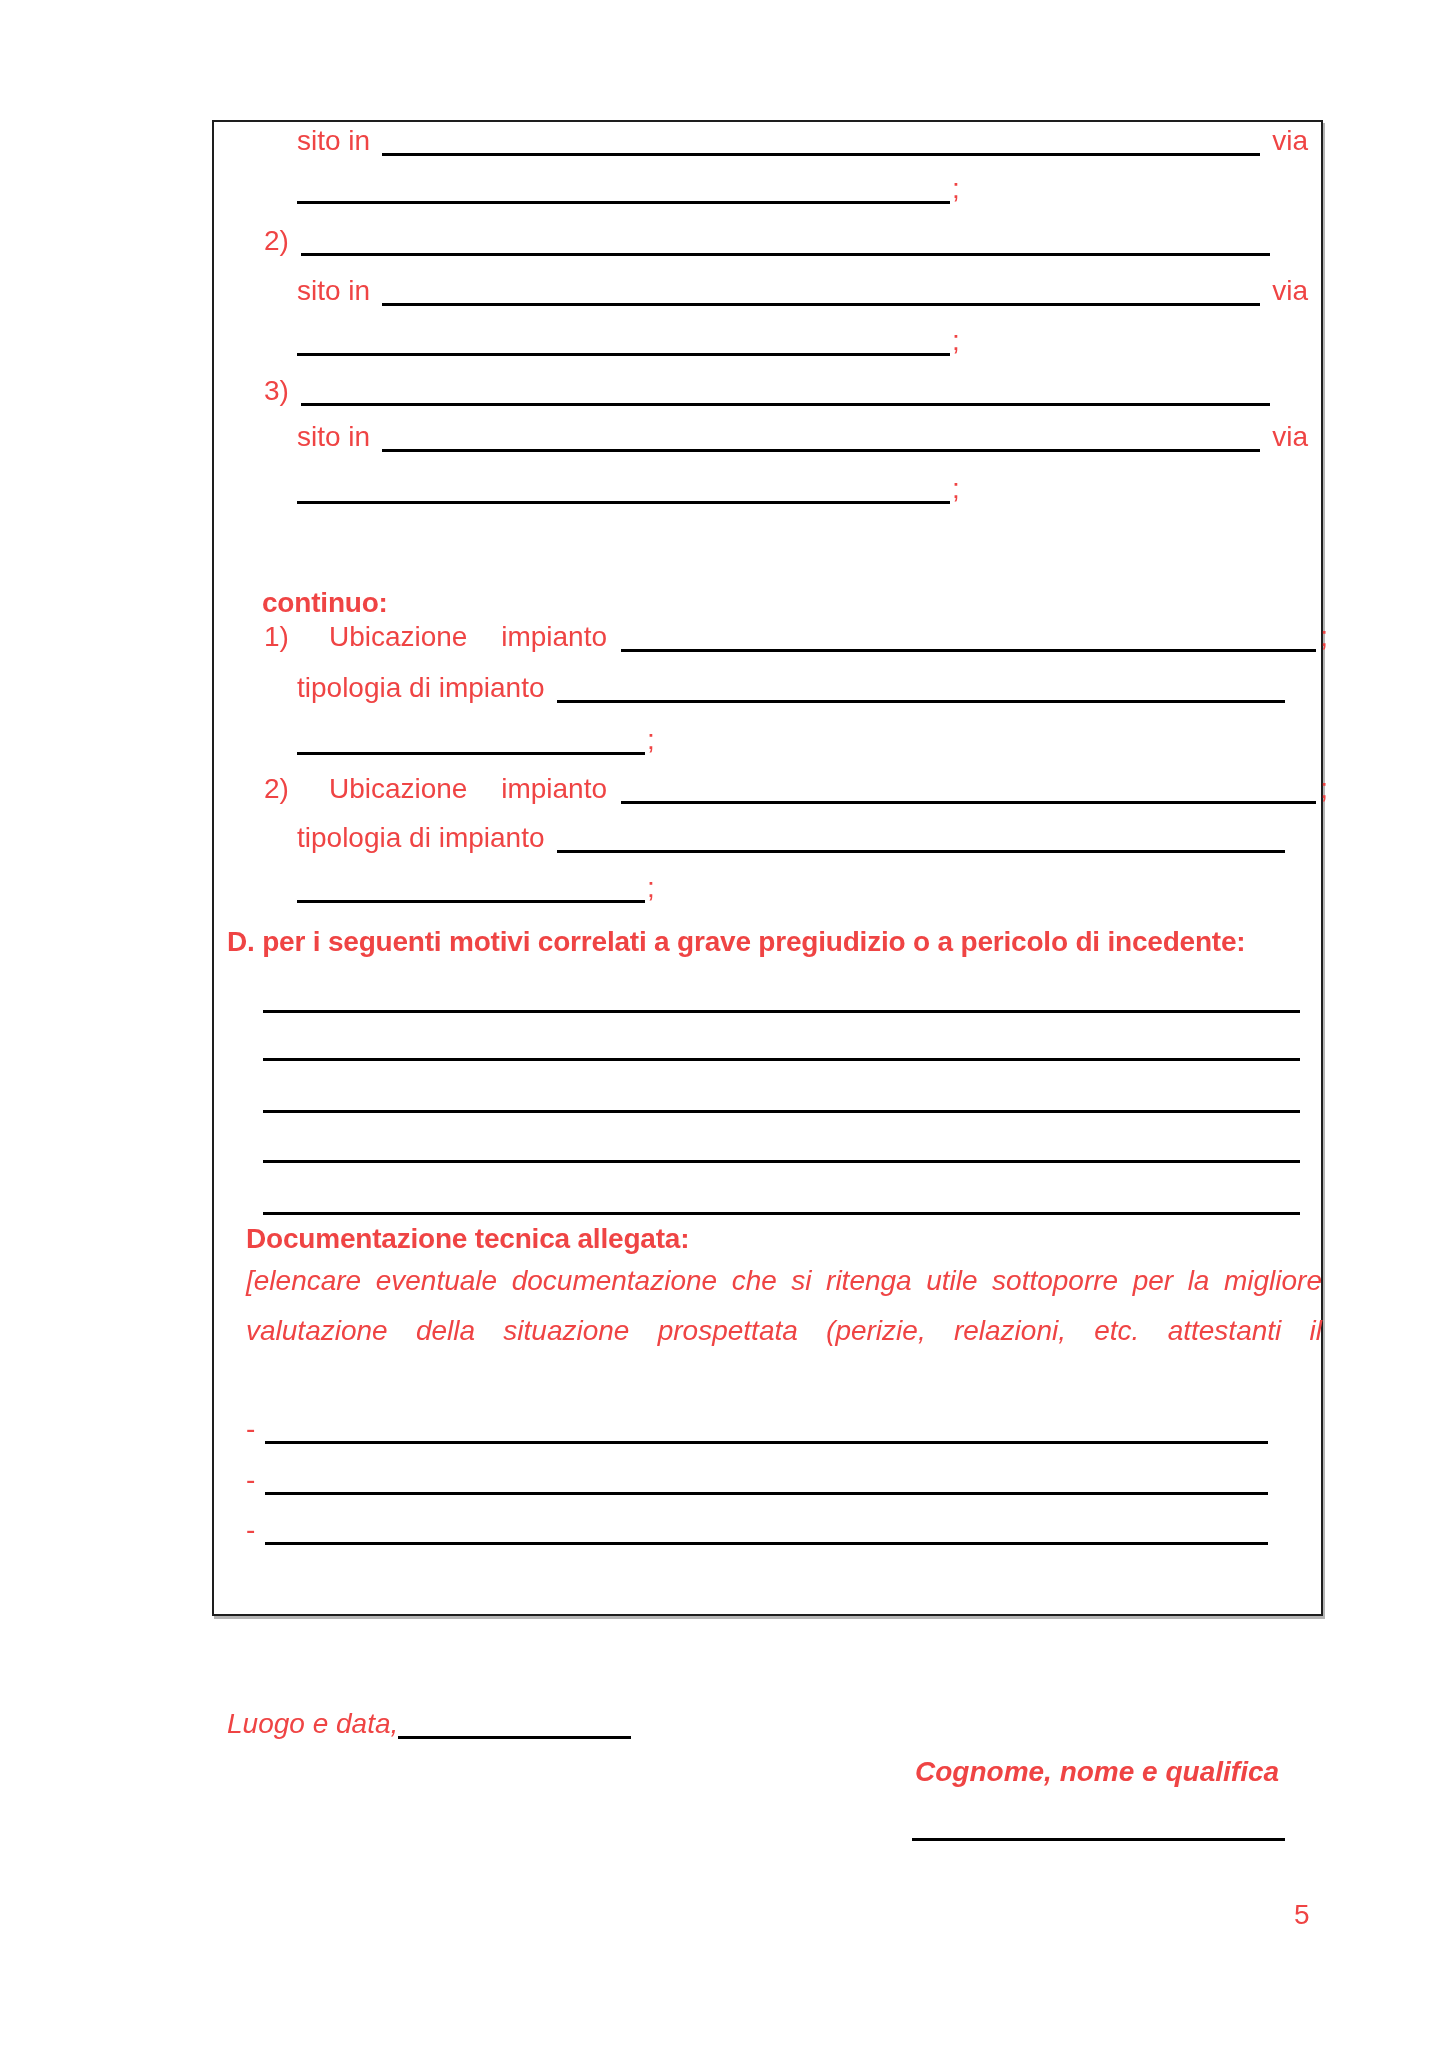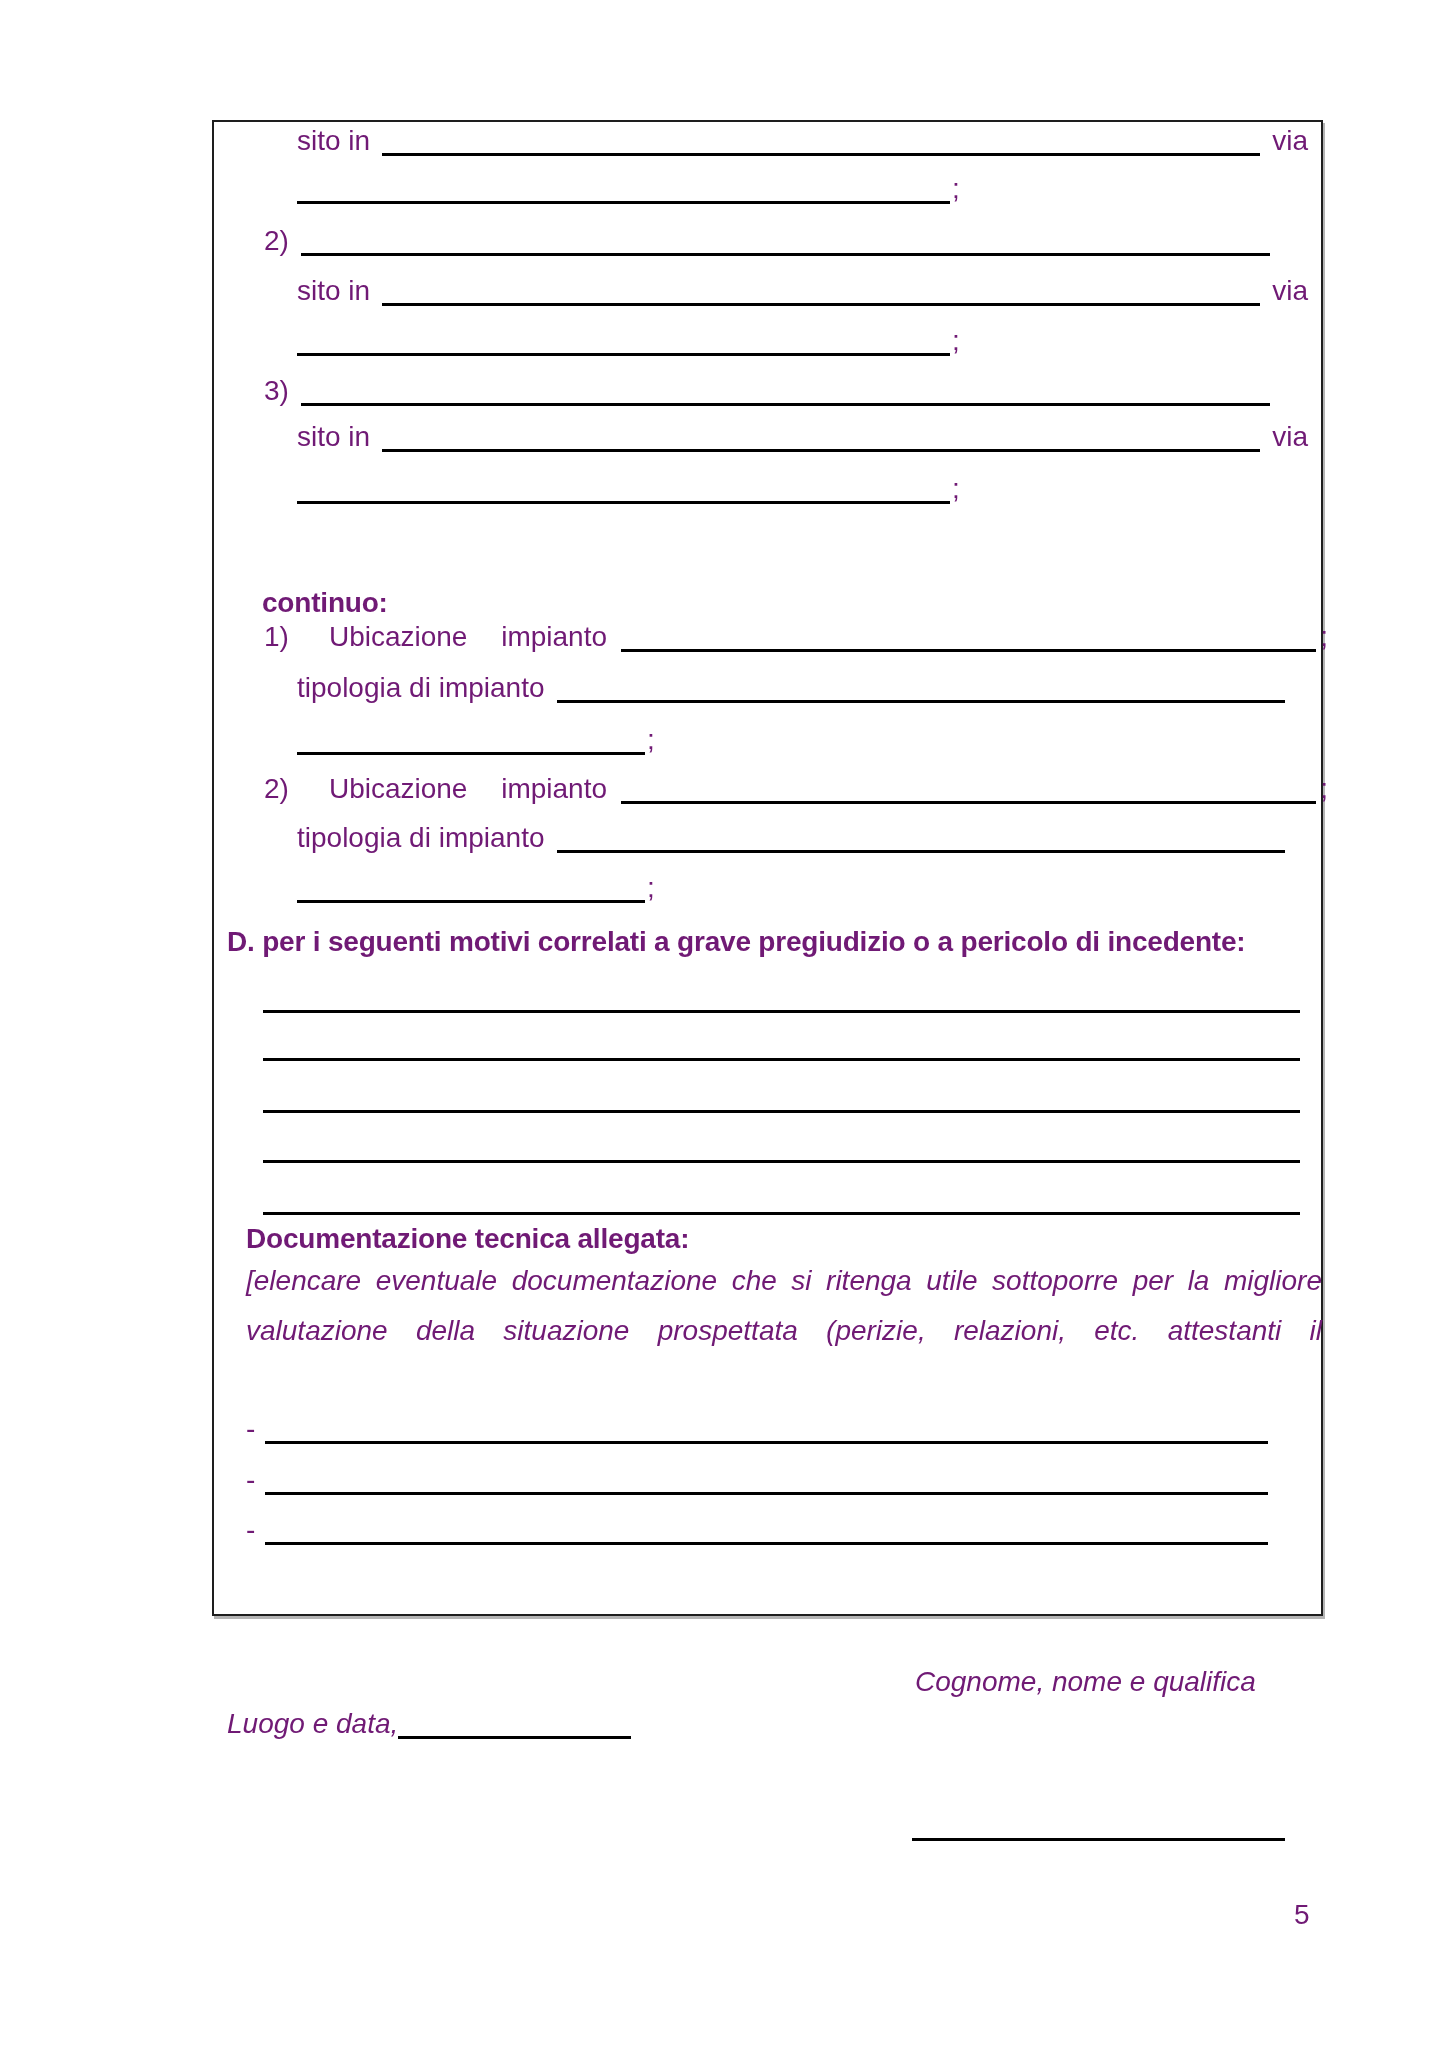--- a/index.html
+++ b/index.html
@@ -4,21 +4,21 @@
 <style>
   html,body { margin:0; padding:0; background:#ffffff; }
   .page {
     position: relative;
     width: 1340px;
     height: 2048px;
     background: #ffffff;
     font-family: "Liberation Sans", "DejaVu Sans", sans-serif;
     font-size: 28px;
     line-height: 34px;
-    color: #701a75;
+    color: #ef4444;
     overflow: hidden;
   }
   .box {
     position: absolute;
     left: 212px;
     top: 120px;
     width: 1107px;
     height: 1492px;
     border: 2px solid #1e1e1e;
     box-shadow: 2px 3px 0 #b4b4b4;
@@ -160,21 +160,21 @@
       <span class="blank grow" style="margin-left:10px;"></span>
     </div>
 
   </div>
 
   <div class="row ital" style="top:1707px; left:227px;">
     <span>Luogo e data,</span>
     <span class="blank" style="width:233px;"></span>
   </div>
 
-  <div class="row ital" style="top:1665px; left:915px;">
+  <div class="row ital" style="top:1755px; left:915px;font-weight:bold;">
     <span>Cognome, nome e qualifica</span>
   </div>
 
   <div class="hline" style="top:1838px; left:912px; width:373px;"></div>
 
   <div class="row" style="top:1898px; left:1294px;">
     <span>5</span>
   </div>
 
 </div>

